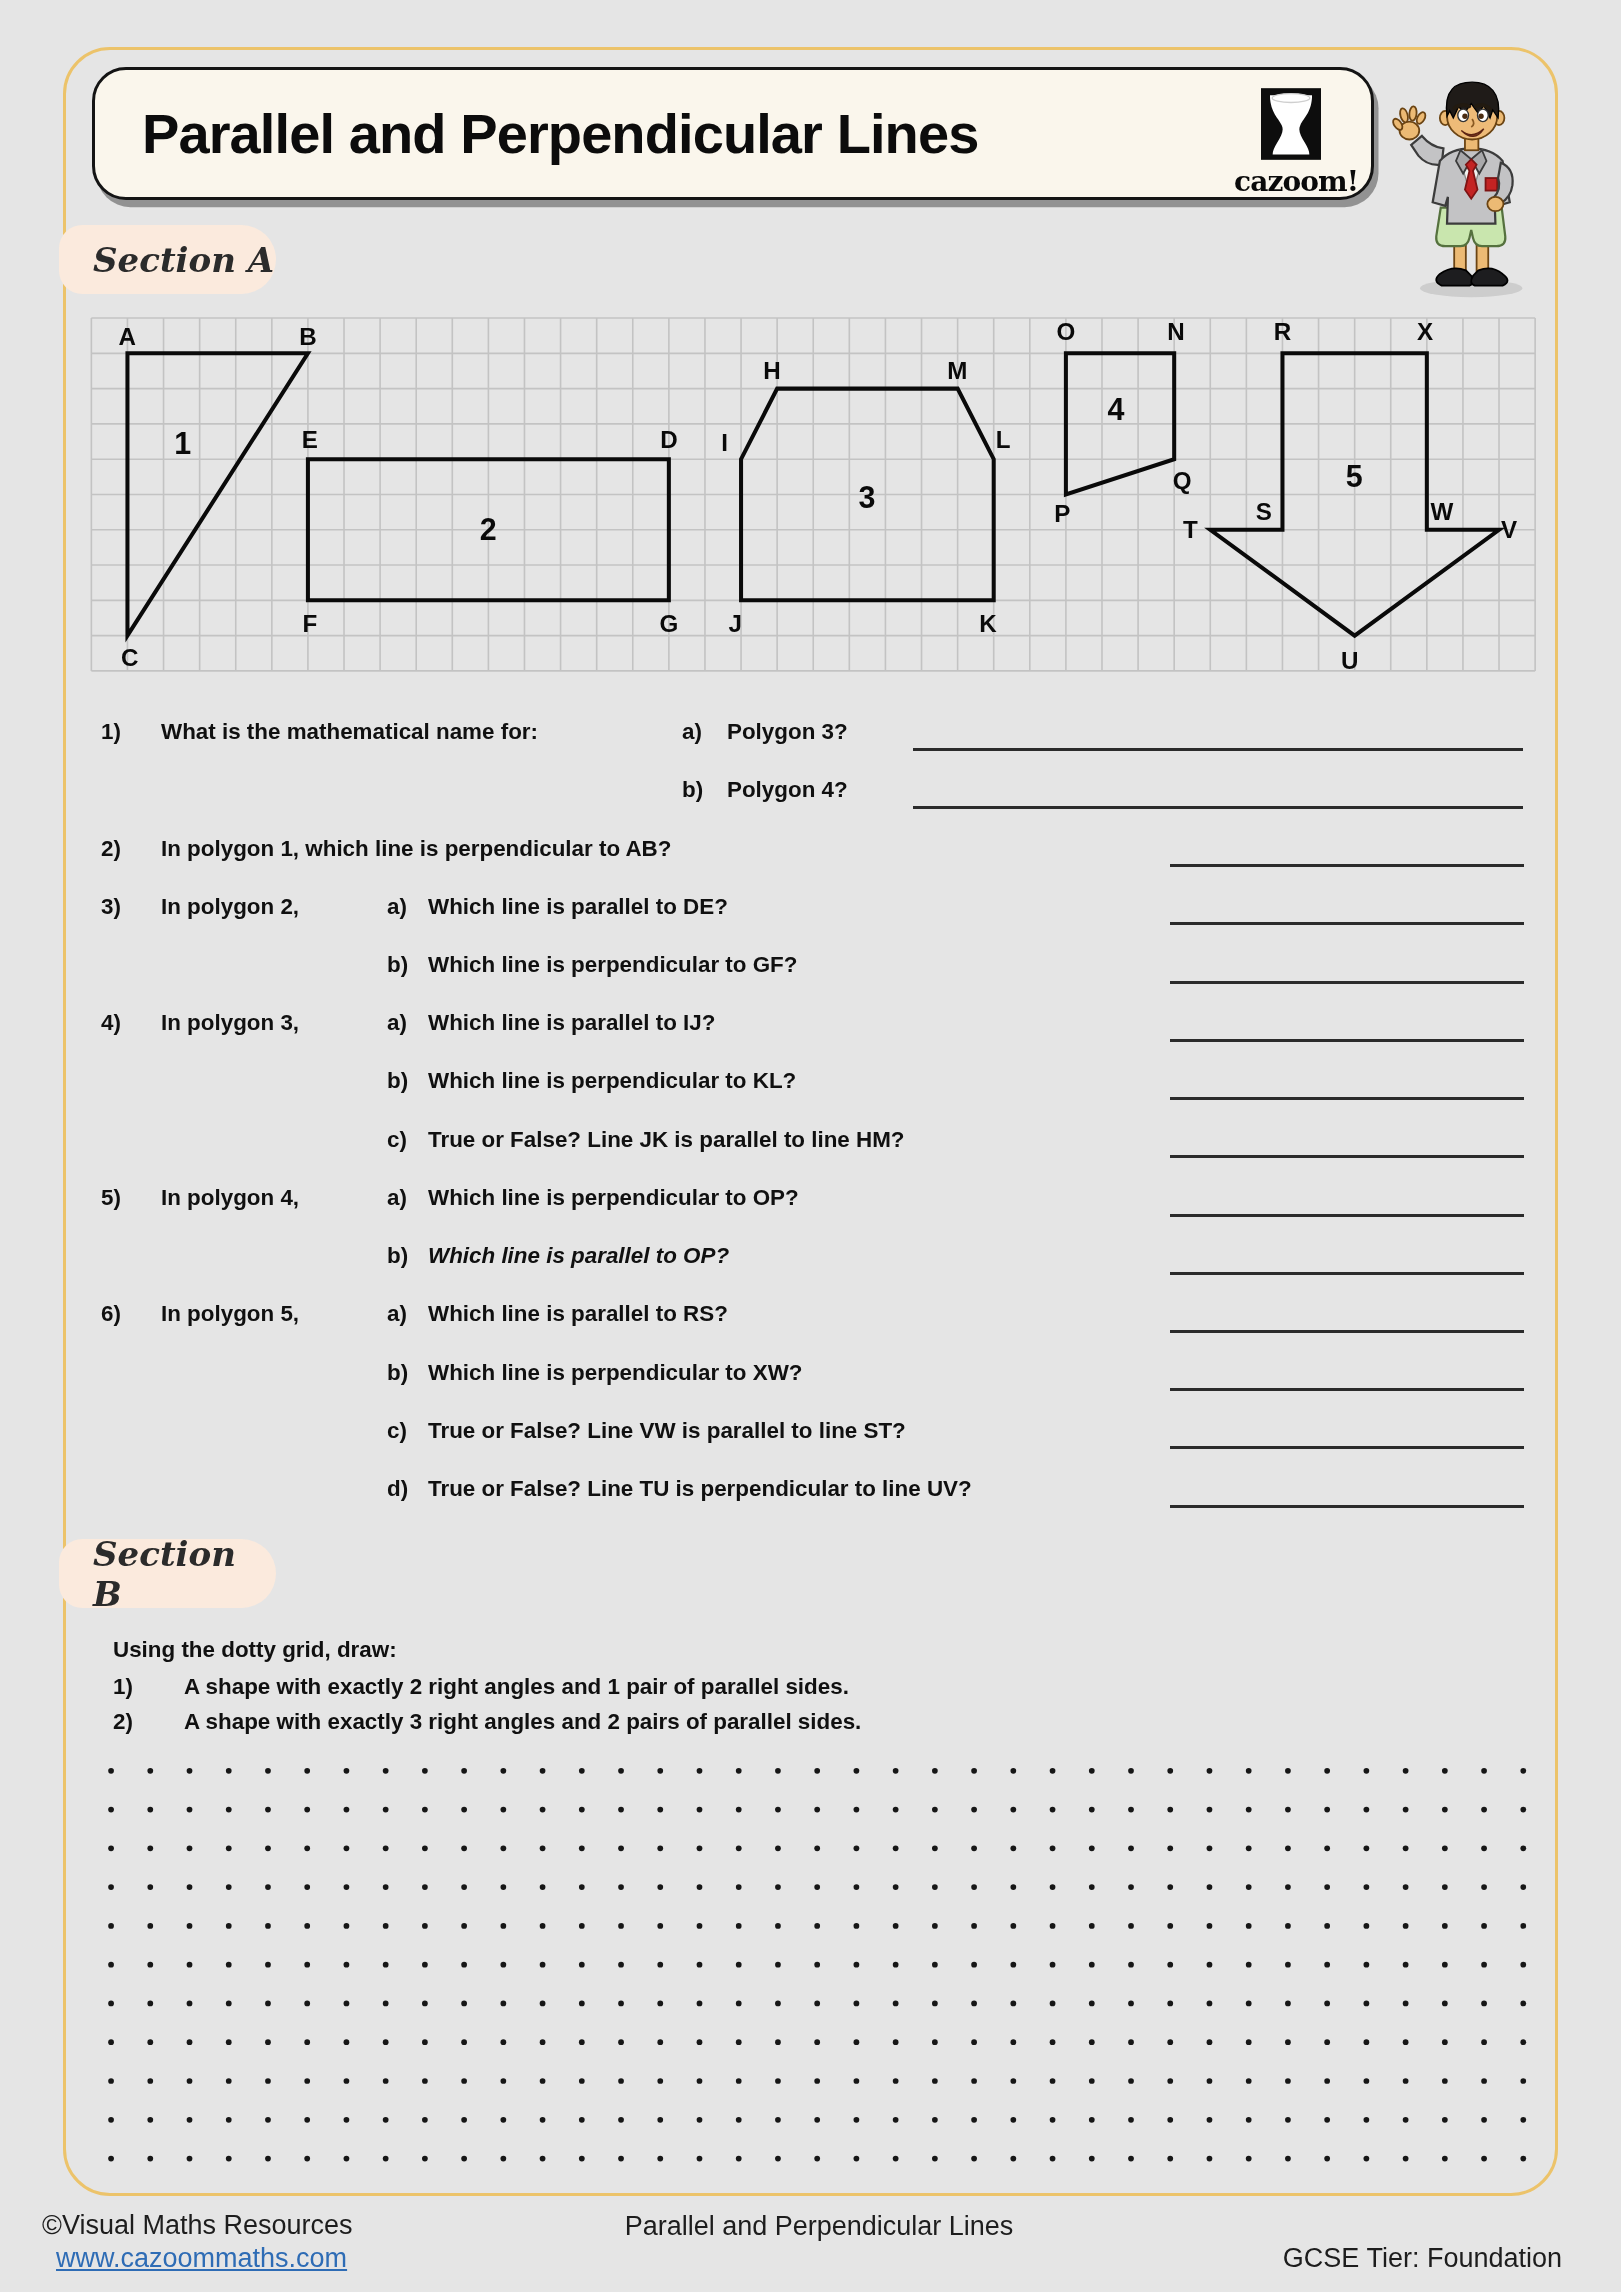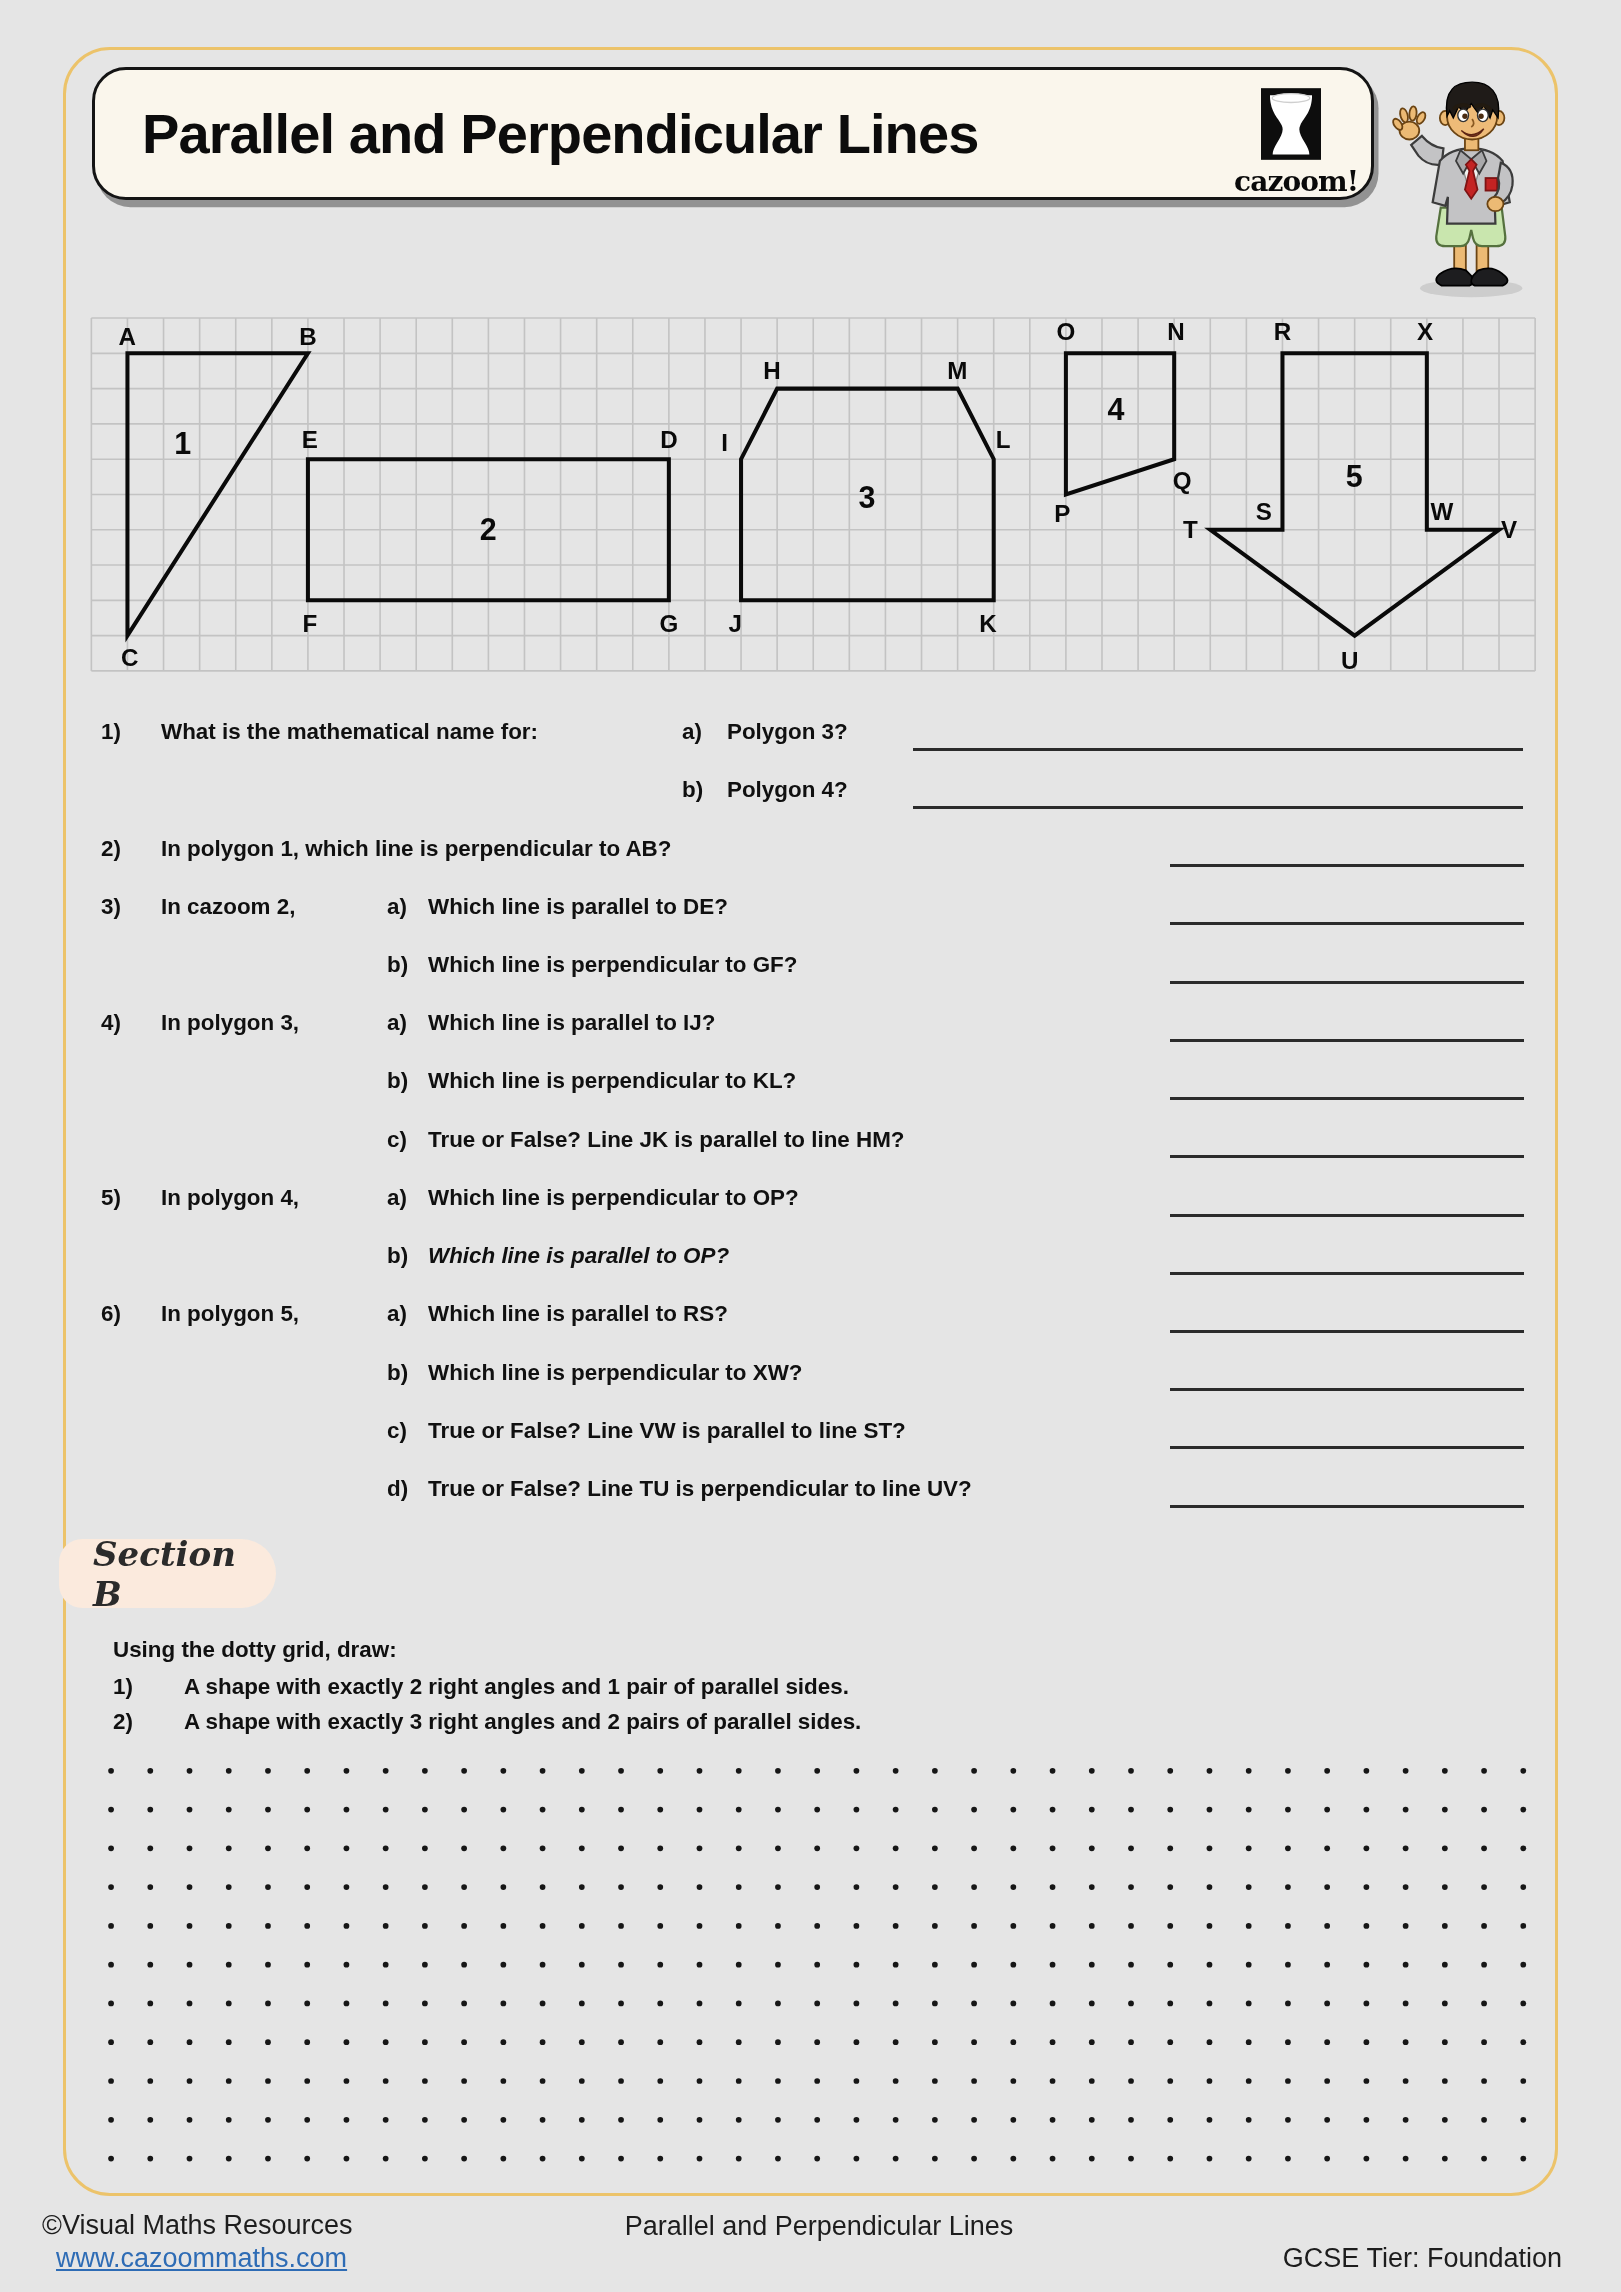--- a/index.html
+++ b/index.html
@@ -92,20 +92,23 @@
     <path d="M76,37 q8,-6 17,-2" stroke="#221a10" stroke-width="4" fill="none" stroke-linecap="round"></path>
     <path d="M100,35 q9,-4 16,3" stroke="#221a10" stroke-width="4" fill="none" stroke-linecap="round"></path>
     <ellipse cx="86" cy="45" rx="6" ry="7" fill="#fff" stroke="#333" stroke-width="1.5"></ellipse>
     <ellipse cx="108" cy="45" rx="6" ry="7" fill="#fff" stroke="#333" stroke-width="1.5"></ellipse>
     <circle cx="88" cy="46" r="3" fill="#4a2c12"></circle>
     <circle cx="106" cy="46" r="3" fill="#4a2c12"></circle>
     <path d="M96,49 q4,6 -1,9" stroke="#8a5a22" stroke-width="2" fill="none"></path>
     <path d="M84,62 q12,10 25,-2 q-11,16 -25,2 z" fill="#7c3b22" stroke="#5d2413" stroke-width="1.5"></path>
   </svg>
 
+  <div class="pill pill-a">
+    <span>Section A</span>
+  </div>
 
   <svg id="overlay-svg" class="overlay" width="1622" height="2293" viewBox="0 0 1811 2560">
       <g stroke="#c3c3c3" stroke-width="1.8">
         <line x1="102.0" y1="355" x2="102.0" y2="749.0"></line>
         <line x1="142.3" y1="355" x2="142.3" y2="749.0"></line>
         <line x1="182.6" y1="355" x2="182.6" y2="749.0"></line>
         <line x1="222.9" y1="355" x2="222.9" y2="749.0"></line>
         <line x1="263.2" y1="355" x2="263.2" y2="749.0"></line>
         <line x1="303.5" y1="355" x2="303.5" y2="749.0"></line>
         <line x1="343.8" y1="355" x2="343.8" y2="749.0"></line>
@@ -606,21 +609,21 @@
       <span class="qt" style="left: 682px; top: 719px;">a)</span>
       <span class="qt" style="left: 727px; top: 719px;">Polygon 3?</span>
       <div class="answer-line" style="left: 913px; top: 748px; width: 610px;"></div>
       <span class="qt" style="left: 682px; top: 777px;">b)</span>
       <span class="qt" style="left: 727px; top: 777px;">Polygon 4?</span>
       <div class="answer-line" style="left: 913px; top: 806px; width: 610px;"></div>
       <span class="qt" style="left: 101px; top: 836px;">2)</span>
       <span class="qt" style="left: 161px; top: 836px;">In polygon 1, which line is perpendicular to AB?</span>
       <div class="answer-line" style="left: 1170px; top: 864px; width: 354px;"></div>
       <span class="qt" style="left: 101px; top: 894px;">3)</span>
-      <span class="qt" style="left: 161px; top: 894px;">In cazoom 2,</span>
+      <span class="qt" style="left: 161px; top: 894px;">In polygon 2,</span>
       <span class="qt" style="left: 387px; top: 894px;">a)</span>
       <span class="qt" style="left: 428px; top: 894px;">Which line is parallel to DE?</span>
       <div class="answer-line" style="left: 1170px; top: 922px; width: 354px;"></div>
       <span class="qt" style="left: 387px; top: 952px;">b)</span>
       <span class="qt" style="left: 428px; top: 952px;">Which line is perpendicular to GF?</span>
       <div class="answer-line" style="left: 1170px; top: 981px; width: 354px;"></div>
       <span class="qt" style="left: 101px; top: 1010px;">4)</span>
       <span class="qt" style="left: 161px; top: 1010px;">In polygon 3,</span>
       <span class="qt" style="left: 387px; top: 1010px;">a)</span>
       <span class="qt" style="left: 428px; top: 1010px;">Which line is parallel to IJ?</span>

